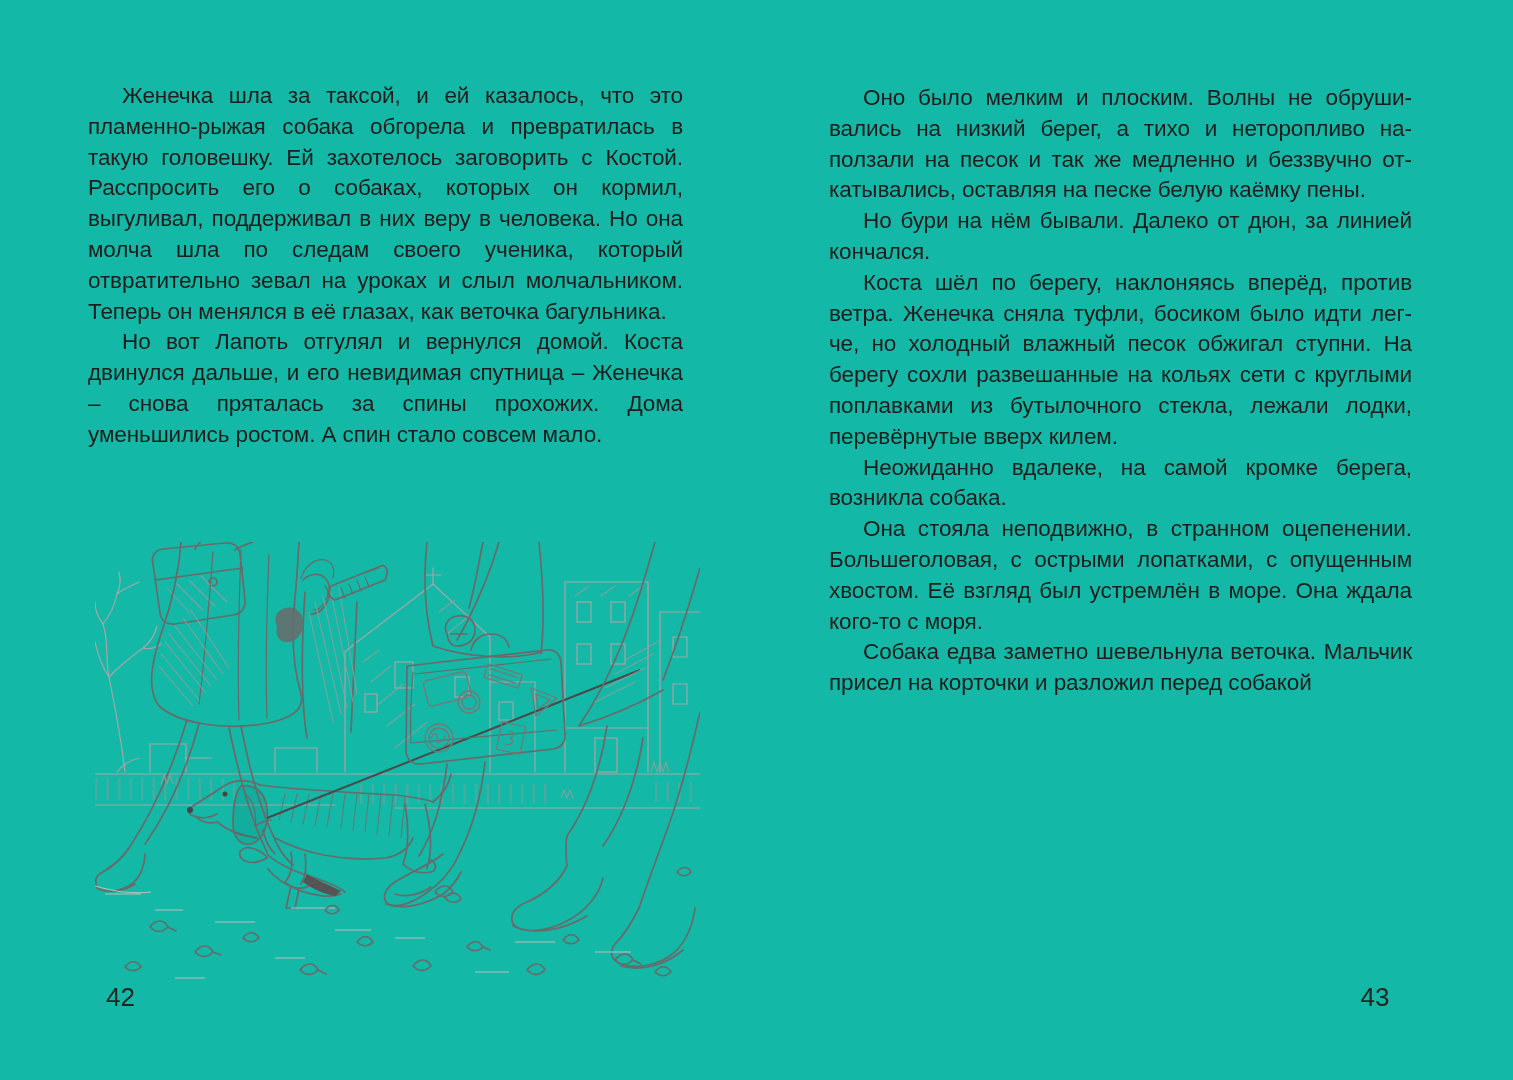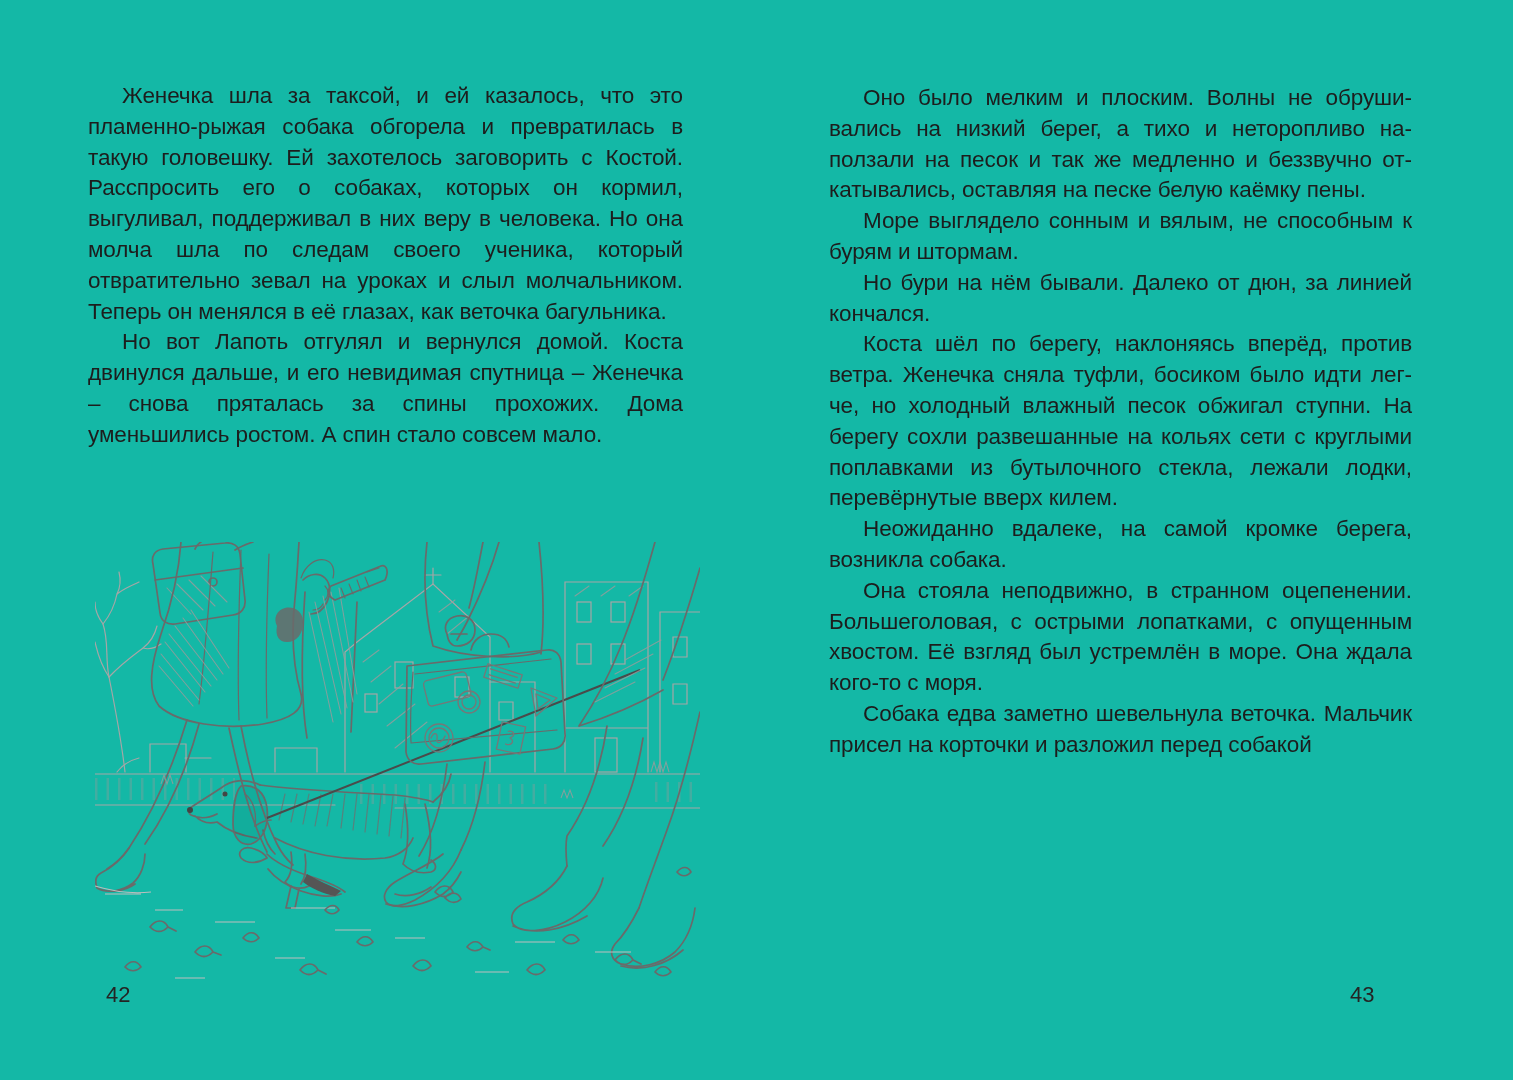--- a/index.html
+++ b/index.html
@@ -19,25 +19,25 @@
     line-height: 30.8px;
     letter-spacing: -0.1px;
     hyphens: manual;
     color: #1d1d1d;
   }
   .text-block p { margin: 0; text-indent: 34px; }
   .text-left  { left: 88px;  top: 81px; width: 595px; }
   .text-right { left: 829px; top: 83px; width: 583px; }
   .pagenum {
     position: absolute;
-    font-size: 22px;
+    font-size: 26px;
     color: #242424;
   }
   .pagenum-left  { left: 106px; top: 982px; }
-  .pagenum-right { left: 1350px; top: 982px; width: 50px; text-align: left; }
+  .pagenum-right { left: 1350px; top: 982px; width: 50px; text-align: center; }
   .illustration {
     position: absolute;
     left: 95px;
     top: 542px;
     width: 605px;
     height: 450px;
   }
   .sketch   { stroke: #6a6a6a; fill: none; stroke-width: 1.7; stroke-linecap: round; stroke-linejoin: round; }
   .sketch-bg{ stroke: #a6a6a6; fill: none; stroke-width: 1.2; stroke-linecap: round; }
   .hatch    { stroke: #9b9b9b; fill: none; stroke-width: 1.1; opacity: .8; }
@@ -201,21 +201,20 @@
         <path d="M582,330 c5,-6 11,-6 14,0 c-4,5 -10,5 -14,0 z"></path>
       </g>
     </svg>
 
     <div class="pagenum pagenum-left">42</div>
   </section>
 
   <section>
     <div class="text-block text-right">
         <p>Оно было мелким и плоским. Волны не обруши­вались на низкий берег, а тихо и неторопливо на­ползали на песок и так же медленно и беззвучно от­катывались, оставляя на песке белую каёмку пены.</p>
-        <p>Море выглядело сонным и вялым, не способным к бурям и штормам.</p>
         <p>Но бури на нём бывали. Далеко от дюн, за линией кончался.</p>
         <p>Коста шёл по берегу, наклоняясь вперёд, против ветра. Женечка сняла туфли, босиком было идти лег­че, но холодный влажный песок обжигал ступни. На берегу сохли развешанные на кольях сети с круг­лыми поплавками из бутылочного стекла, лежали лодки, перевёрнутые вверх килем.</p>
         <p>Неожиданно вдалеке, на самой кромке берега, возникла собака.</p>
         <p>Она стояла неподвижно, в странном оцепенении. Большеголовая, с острыми лопатками, с опущенным хвостом. Её взгляд был устремлён в море. Она ждала кого-то с моря.</p>
         <p>Собака едва заметно шевельнула веточка. Маль­чик присел на корточки и разложил перед собакой</p>
       </div>
     <div class="pagenum pagenum-right">43</div>
   </section>
 
 </div>

